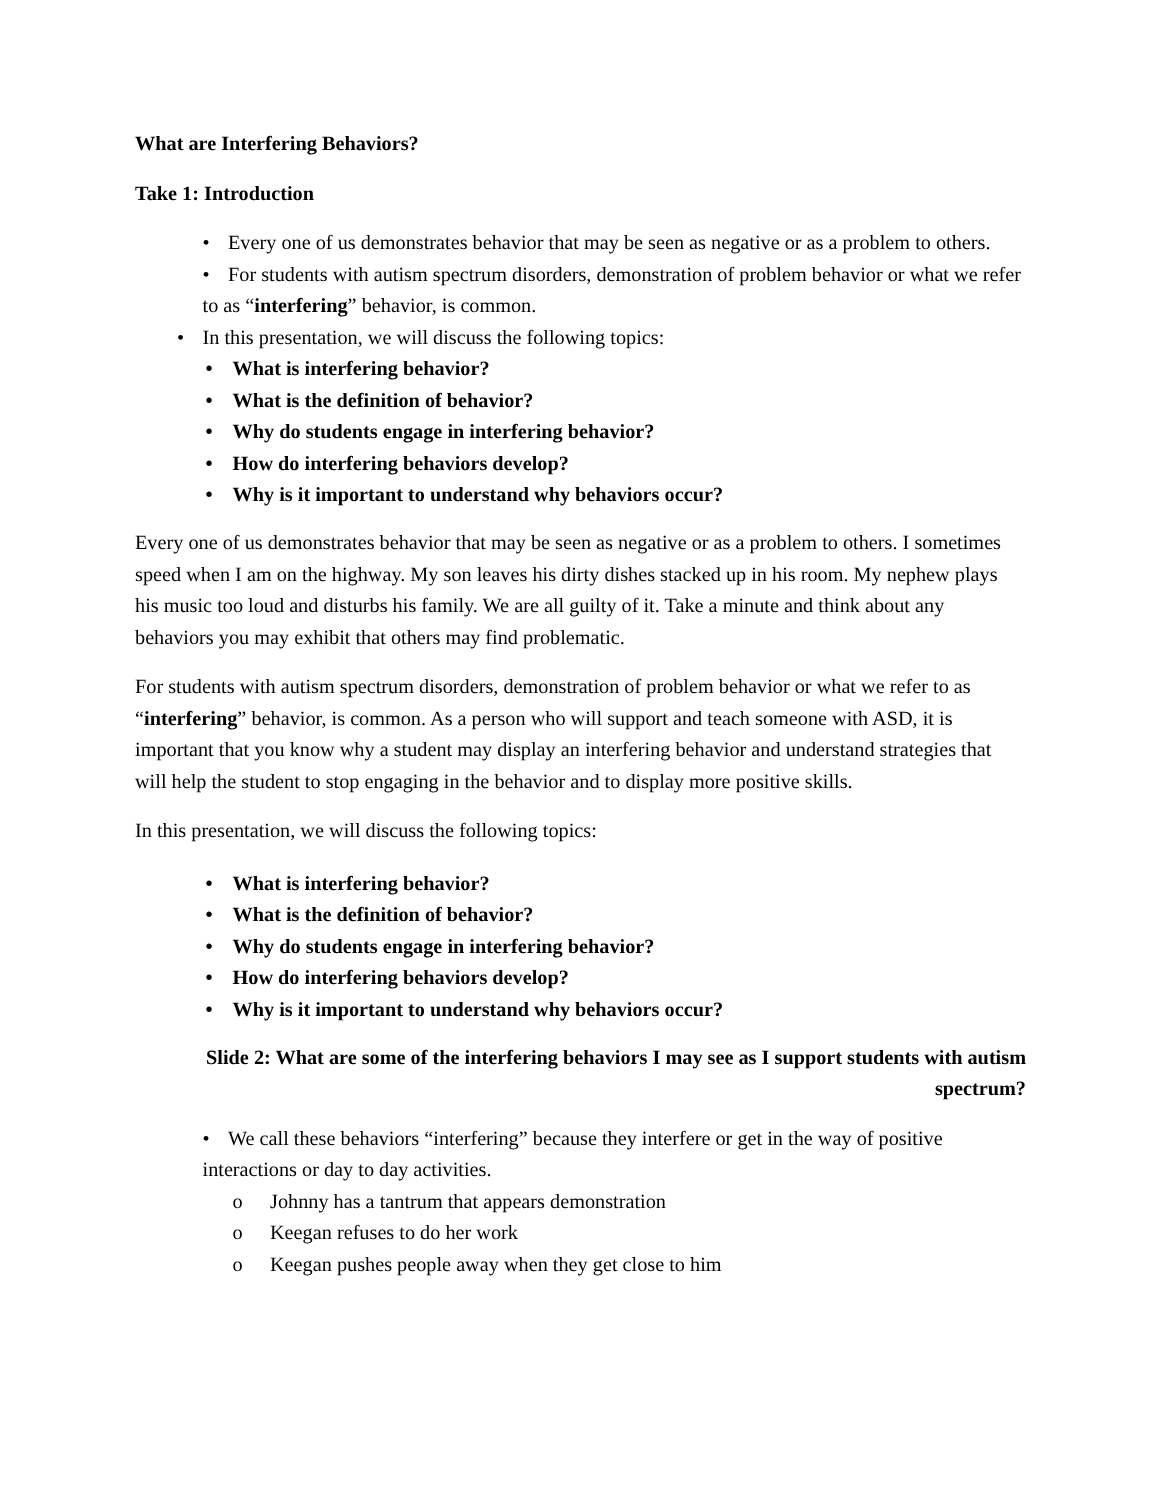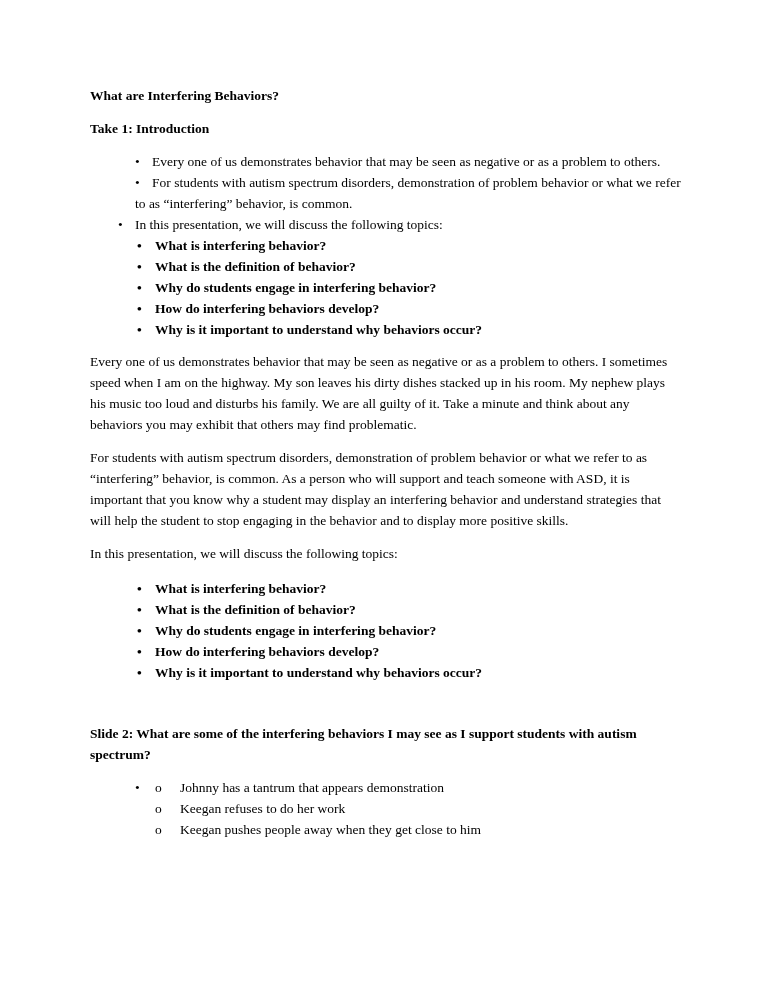--- a/index.html
+++ b/index.html
@@ -18,21 +18,22 @@
     font-size: 13.5px;
     line-height: 21px;
     color: #000000;
     overflow: hidden;
   }
   .h {
     font-weight: bold;
     margin: 0 0 12px 0;
   }
   .h2gap {
-    margin-top: 40px;
+    margin-top: 11px;
+    text-align: right;
   }
   .para {
     margin: 0 0 12px 0;
     text-align: left;
   }
   .list {
     margin: 0 0 11px 0;
   }
   .list-mid {
     margin: 14px 0 11px 0;
@@ -64,21 +65,21 @@
   
   .lio {
     position: relative;
     padding-left: 90px;
   }
   .lio .mo {
     position: absolute;
     left: 65px;
     top: 0;
   }
-  b { font-weight: normal; }
+  b { font-weight: bold; }
 </style>
 </head>
 <body>
 
 <div class="page">
 
   <p class="h">What are Interfering Behaviors?</p>
 
   <p class="h">Take 1: Introduction</p>
 
@@ -109,21 +110,21 @@
     <div class="li2"><span class="m2">•</span><span>What is the definition of behavior?</span></div>
     <div class="li2"><span class="m2">•</span><span>Why do students engage in interfering behavior?</span></div>
     <div class="li2"><span class="m2">•</span><span>How do interfering behaviors develop?</span></div>
     <div class="li2"><span class="m2">•</span><span>Why is it important to understand why behaviors occur?</span></div>
   </div>
 
   <p class="h h2gap">Slide 2: What are some of the interfering behaviors I may see as I support students with autism spectrum?</p>
 
   <div class="list">
 
-    <div class="li1 tabbed"><span class="m1">•</span></div>
+    <div class="li1 tabbed"><span class="m1">•</span><span>We call these behaviors “interfering” because they interfere or get in the way of positive interactions or day to day activities.</span></div>
 
     <div class="lio"><span class="mo">o</span><span>Johnny has a tantrum that appears demonstration</span></div>
     <div class="lio"><span class="mo">o</span><span>Keegan refuses to do her work</span></div>
     <div class="lio"><span class="mo">o</span><span>Keegan pushes people away when they get close to him</span></div>
 
   </div>
 
 </div>
 
 </body></html>

